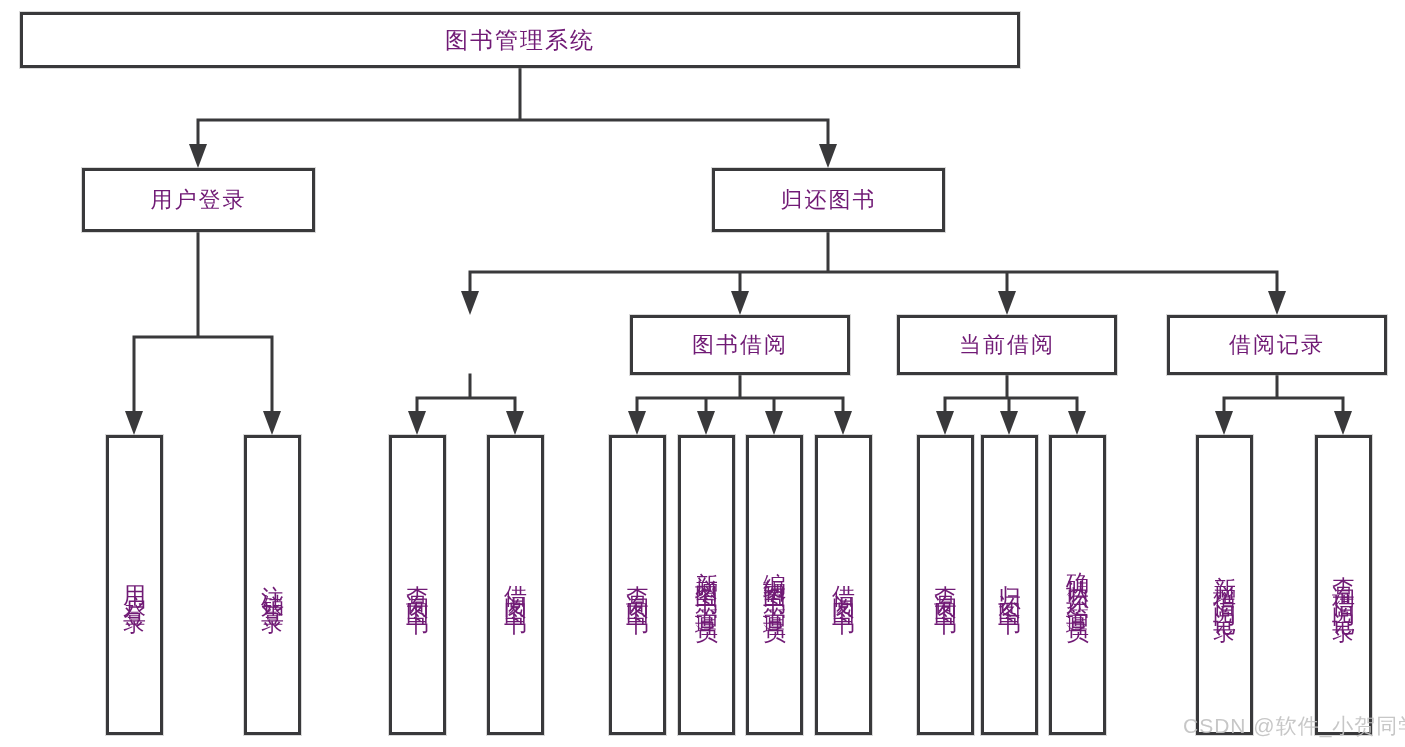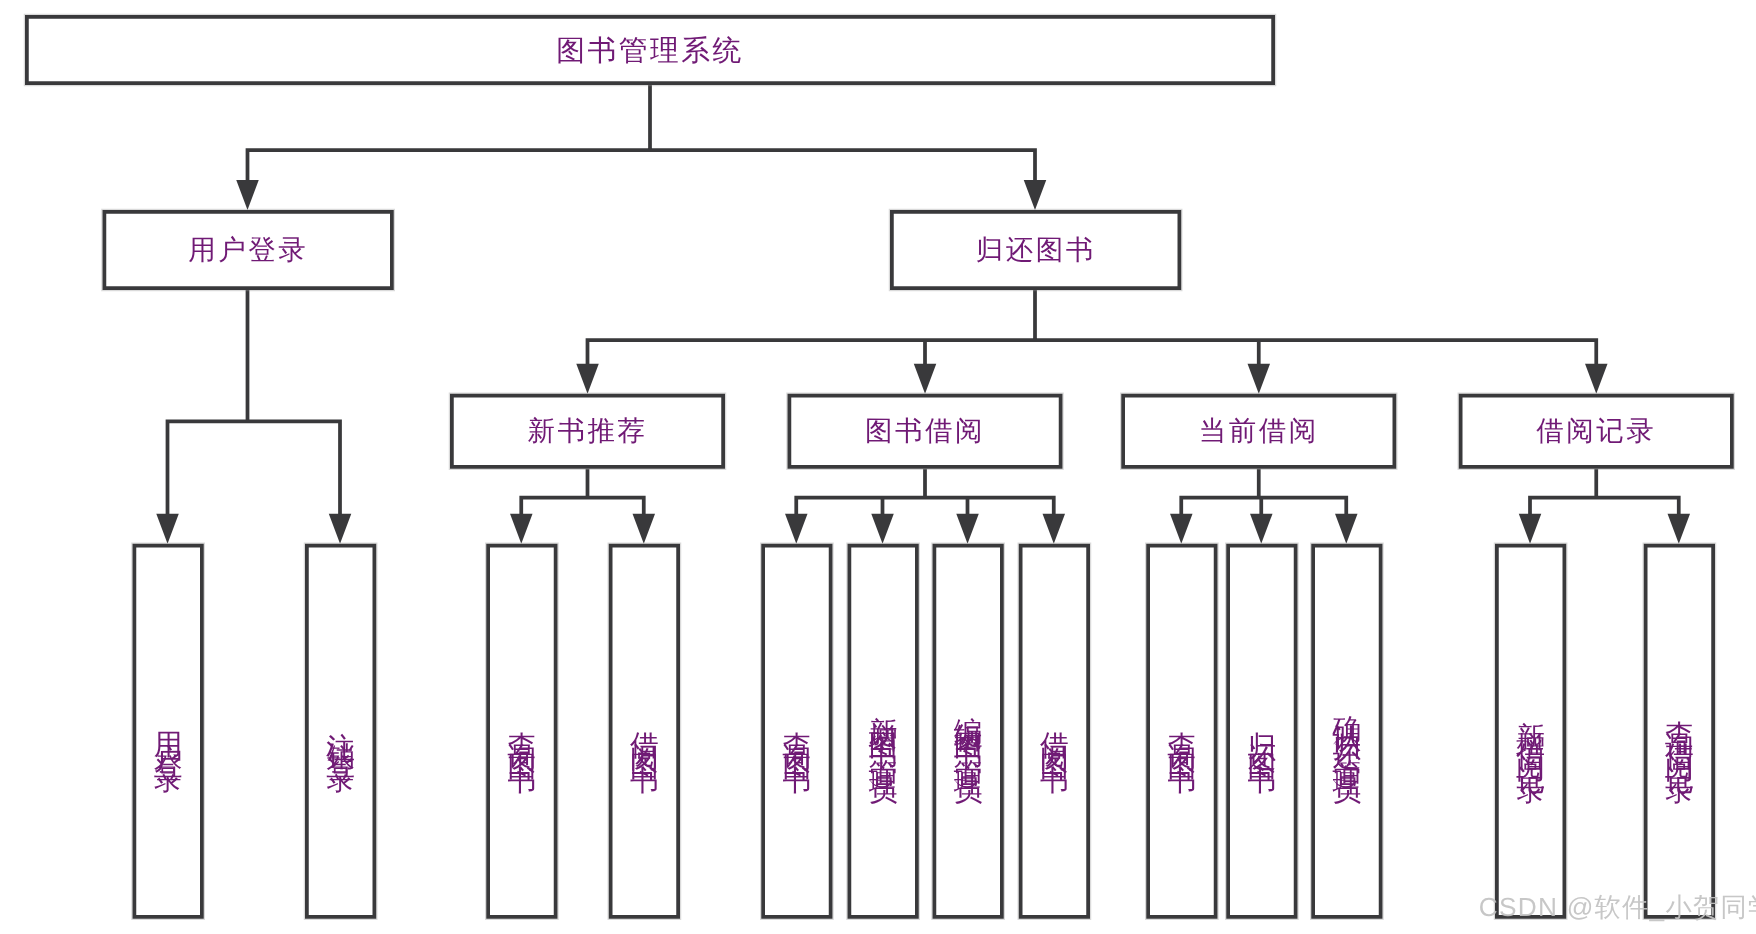--- a/index.html
+++ b/index.html
@@ -108,21 +108,20 @@
       <polygon points="1215,411 1233,411 1224,435"></polygon>
       <polygon points="1334,411 1352,411 1343,435"></polygon>
     </g>
   </svg>
 
   <div class="node hnode root" style="left:20px; top:12px; width:1000px; height:56px;">图书管理系统</div>
 
   <div class="node hnode" style="left:82px; top:168px; width:233px; height:64px;">用户登录</div>
   <div class="node hnode" style="left:712px; top:168px; width:233px; height:64px;">归还图书</div>
 
-  <div class="node hnode" style="left:360px; top:315px; width:220px; height:60px;">新书推荐</div>
   <div class="node hnode" style="left:897px; top:315px; width:220px; height:60px;">当前借阅</div>
   <div class="node hnode" style="left:630px; top:315px; width:220px; height:60px;">图书借阅</div>
   <div class="node hnode" style="left:1167px; top:315px; width:220px; height:60px;">借阅记录</div>
 
   <div class="node vnode" style="left:106px; top:435px; width:57px; height:300px;">用户登录</div>
   <div class="node vnode" style="left:244px; top:435px; width:57px; height:300px;">注销登录</div>
 
   <div class="node vnode" style="left:389px; top:435px; width:57px; height:300px;">查询图书</div>
   <div class="node vnode" style="left:487px; top:435px; width:57px; height:300px;">借阅图书</div>
 

